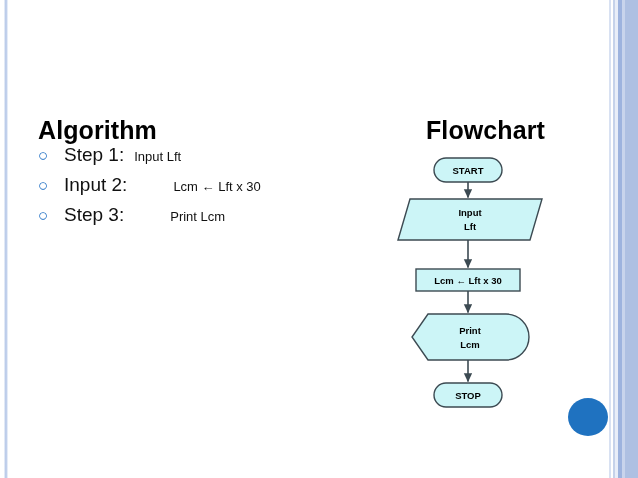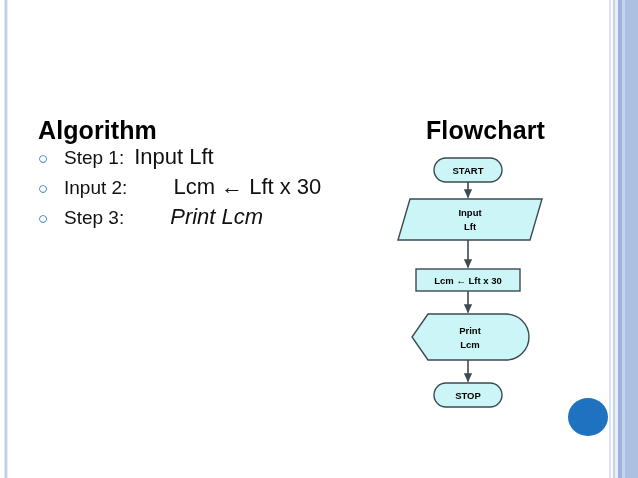--- a/index.html
+++ b/index.html
@@ -73,26 +73,26 @@
     font-size: 17px;
     line-height: 1;
     font-family: "Liberation Sans", sans-serif;
   }
   .algo-bullet::before { content: "\25CB"; font-weight: bold; }
   .algo-label {
     font-size: 19px;
     color: #111;
   }
   .algo-text {
-    font-size: 22px;
+    font-size: 13px;
     color: #111;
   }
   .algo-gap-0 { padding-left: 10px; }
   .algo-gap-1 { padding-left: 46px; }
-  .algo-gap-2 { padding-left: 46px; font-style: italic; }
+  .algo-gap-2 { padding-left: 46px; }
 
   
   #flowchart {
     position: absolute;
     left: 390px;
     top: 152px;
     width: 160px;
     height: 270px;
   }
   .fc-svg { display:block; }

